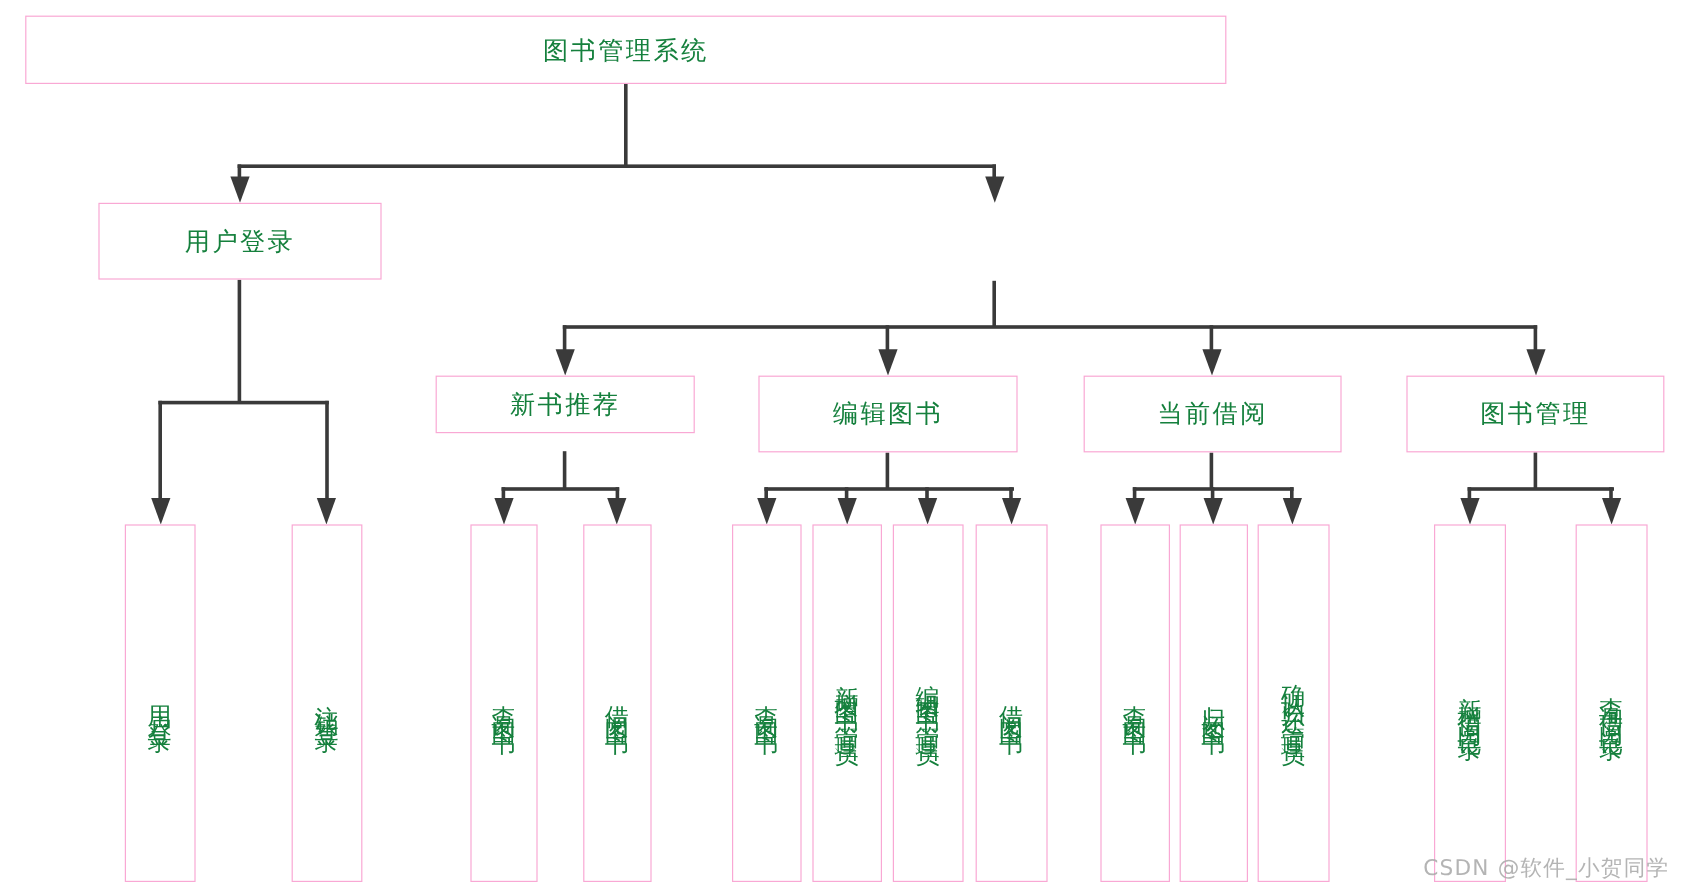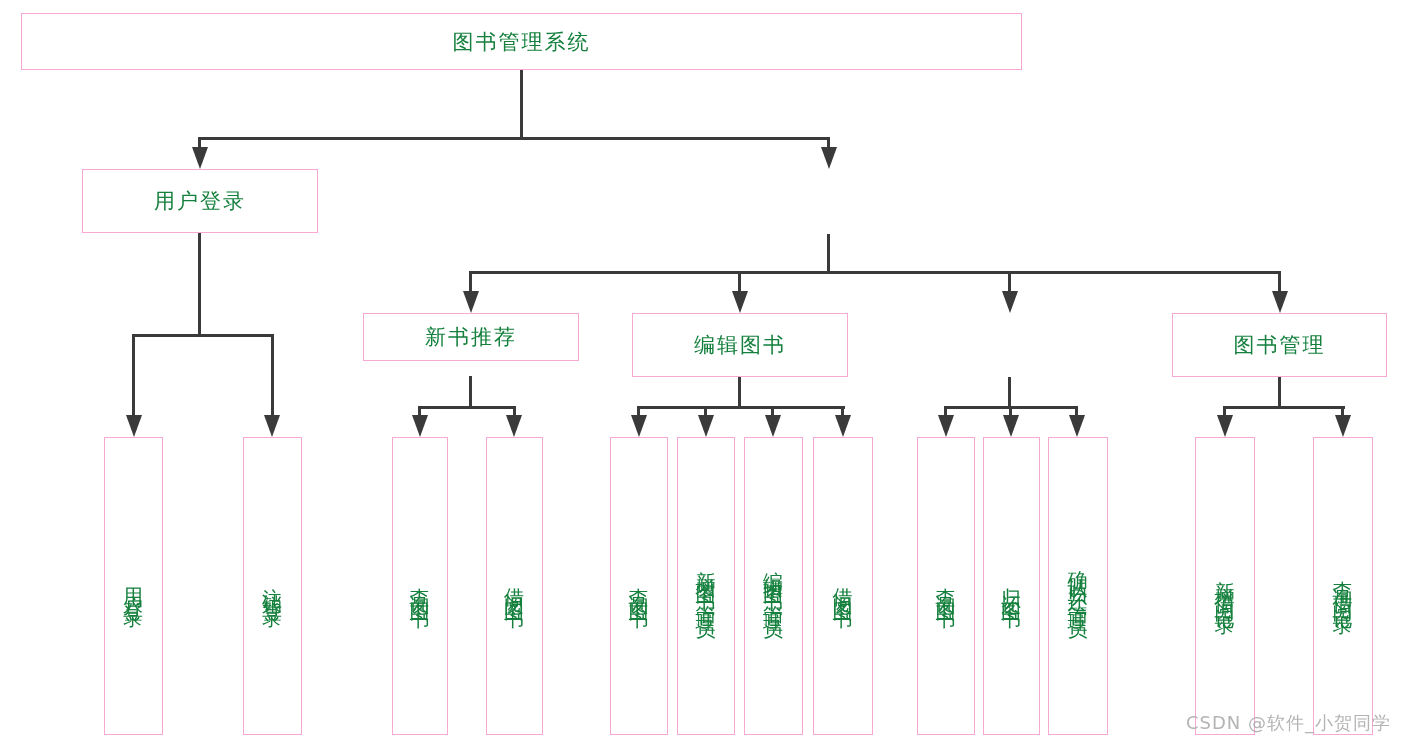--- a/index.html
+++ b/index.html
@@ -108,20 +108,21 @@
   <div class="arrow" style="left:1217px; top:415px;"></div>
   <div class="vline" style="left:1341px; top:406px; height:12px;"></div>
   <div class="arrow" style="left:1335px; top:415px;"></div>
 
   <div class="node hnode" style="left:21px; top:13px; width:1001px; height:57px;">图书管理系统</div>
 
   <div class="node hnode" style="left:82px; top:169px; width:236px; height:64px;">用户登录</div>
 
   <div class="node hnode" style="left:363px; top:313px; width:216px; height:48px;">新书推荐</div>
   <div class="node hnode" style="left:632px; top:313px; width:216px; height:64px;">编辑图书</div>
+  <div class="node hnode" style="left:903px; top:313px; width:215px; height:64px;">当前借阅</div>
   <div class="node hnode" style="left:1172px; top:313px; width:215px; height:64px;">图书管理</div>
 
   <div class="node vnode" style="left:104px; top:437px; width:59px; height:298px;">用户登录</div>
   <div class="node vnode" style="left:243px; top:437px; width:59px; height:298px;">注销登录</div>
 
   <div class="node vnode" style="left:392px; top:437px; width:56px; height:298px;">查询图书</div>
   <div class="node vnode" style="left:486px; top:437px; width:57px; height:298px;">借阅图书</div>
 
   <div class="node vnode" style="left:610px; top:437px; width:58px; height:298px;">查询图书</div>
   <div class="node vnode" style="left:677px; top:437px; width:58px; height:298px;">新增图书（管理员）</div>

